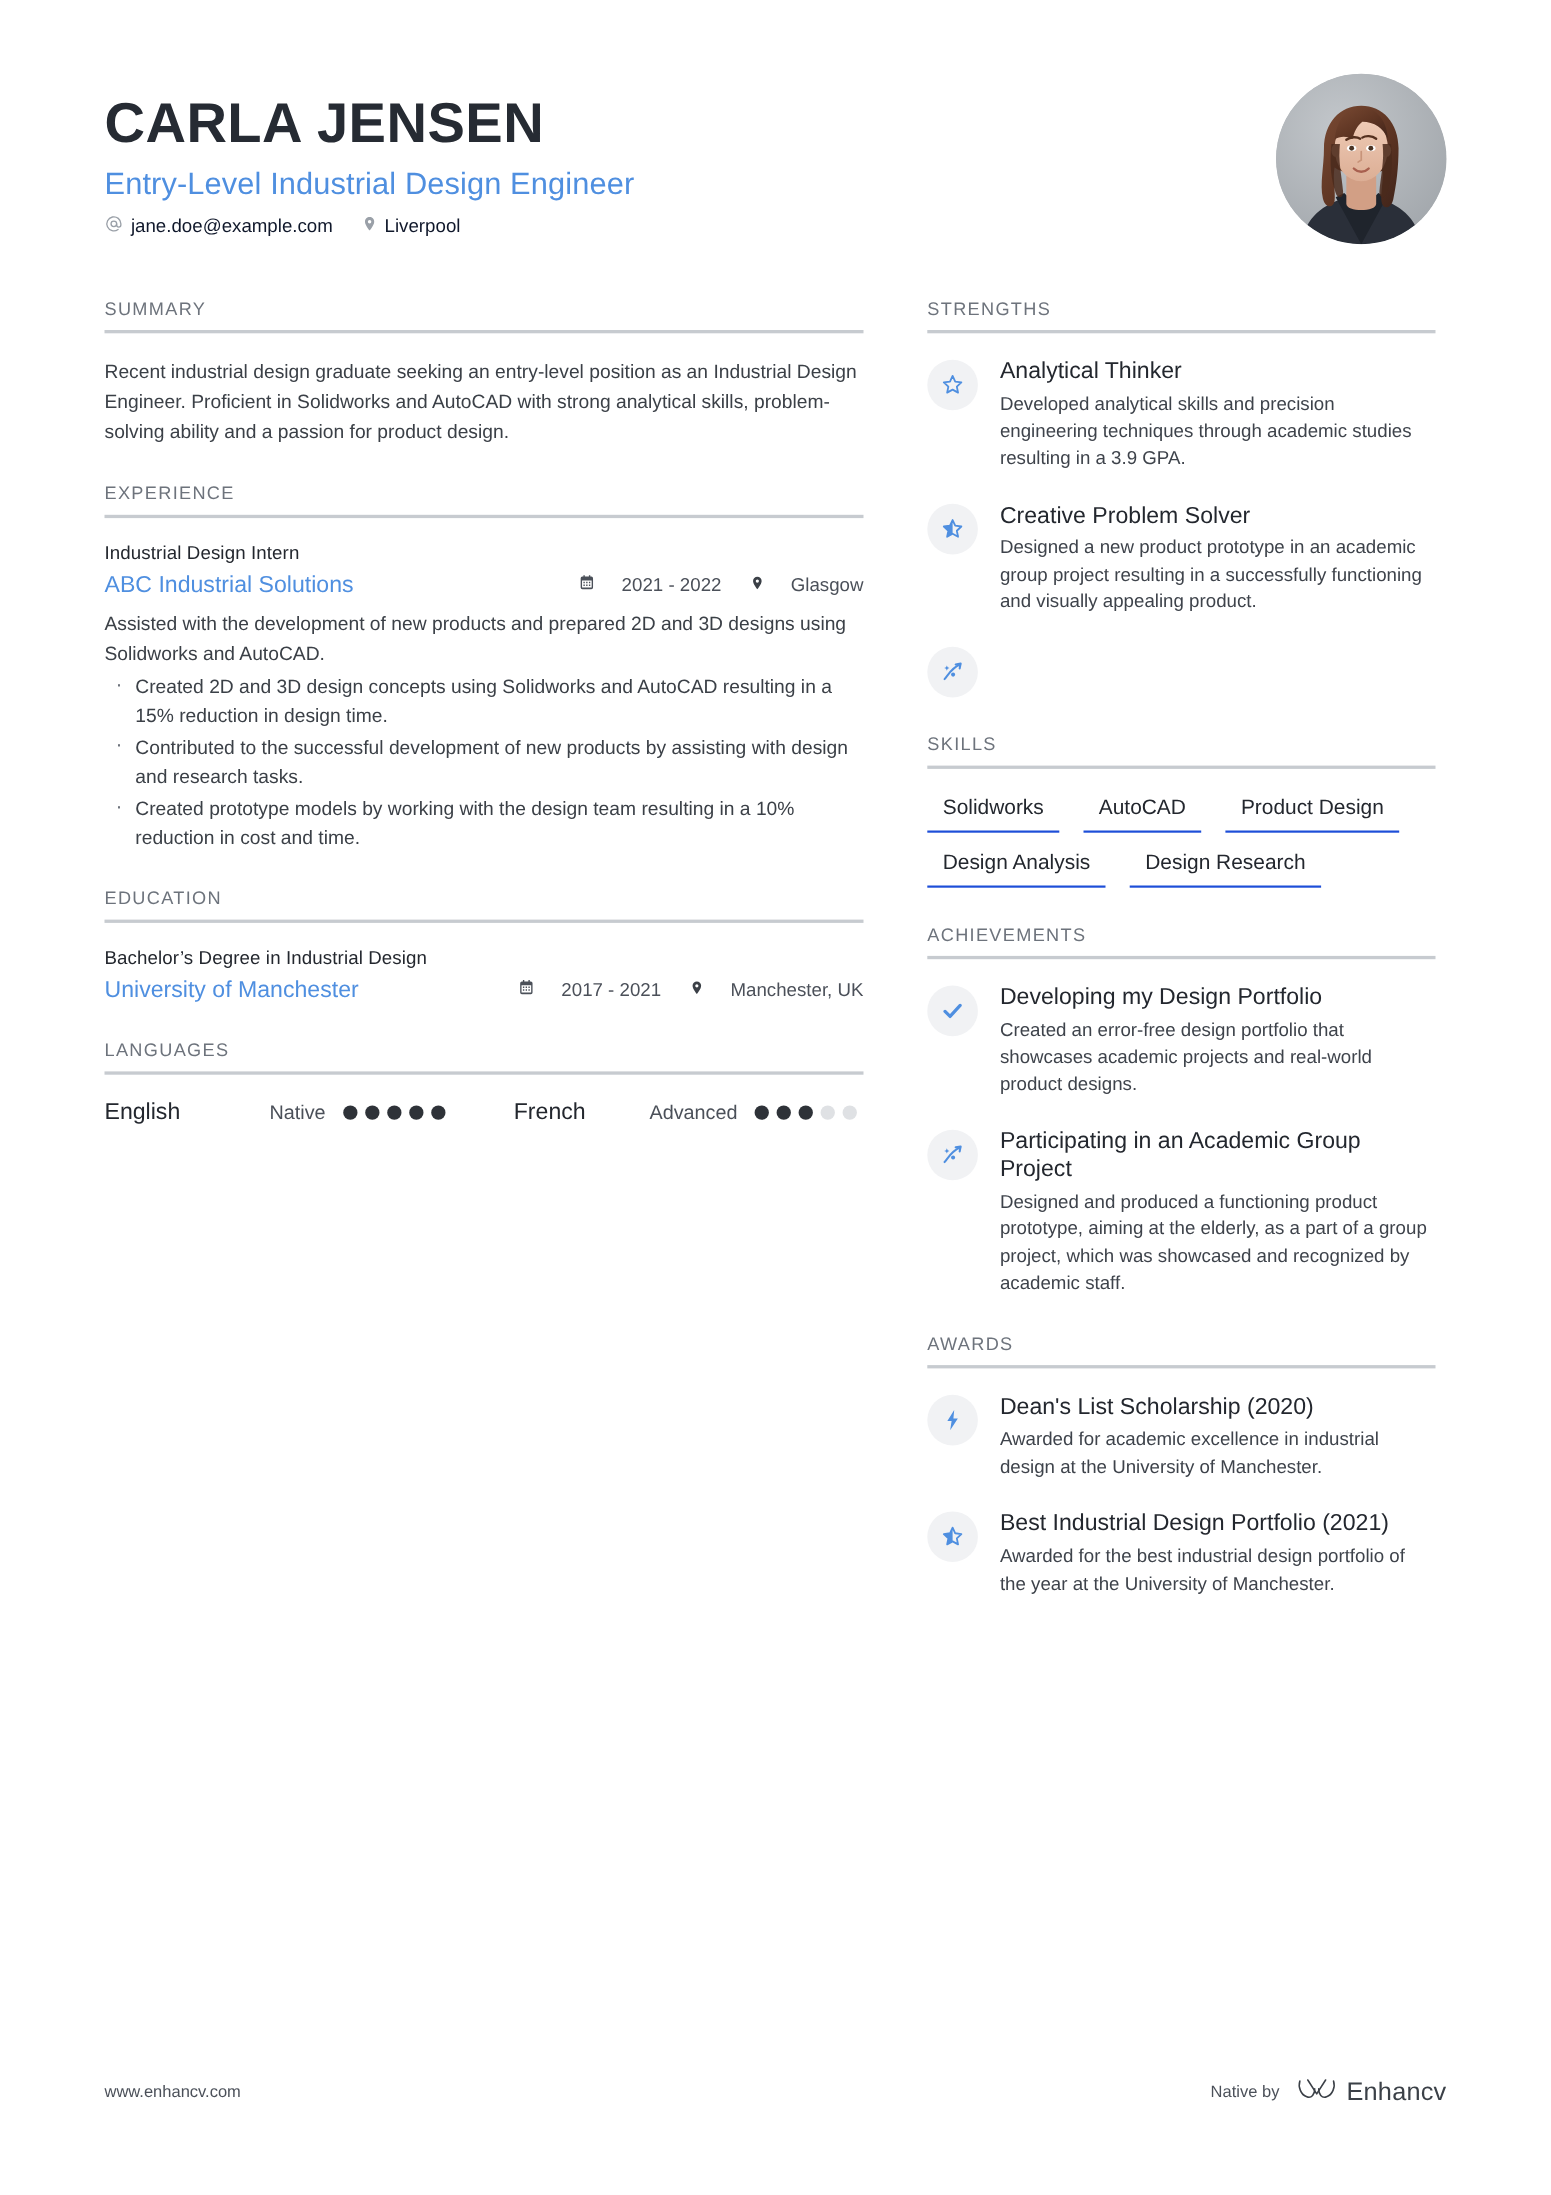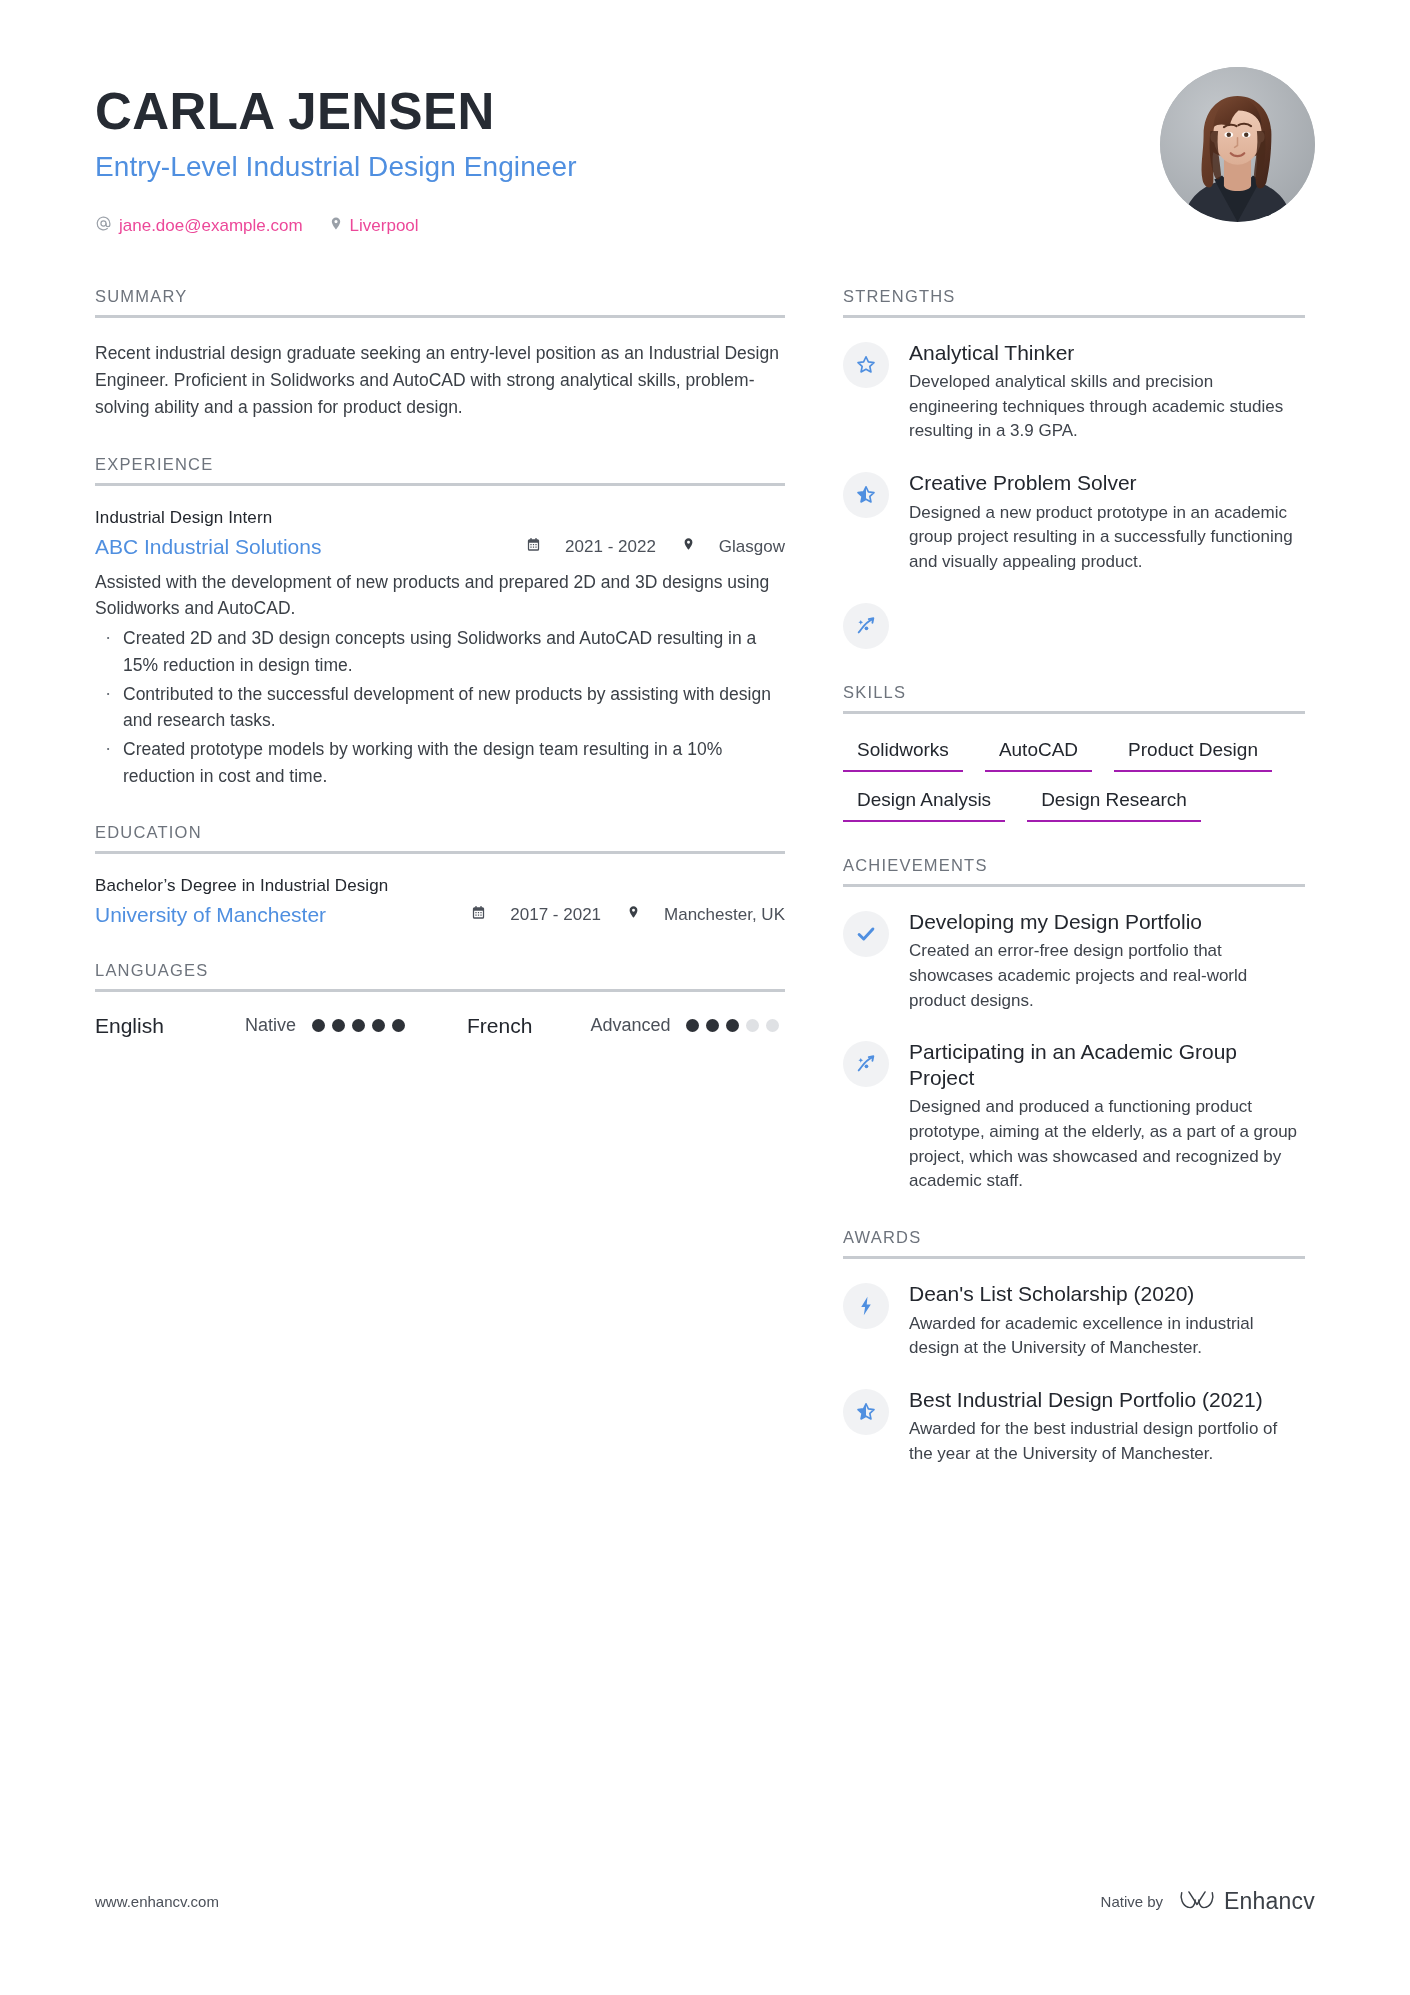--- a/index.html
+++ b/index.html
@@ -40,23 +40,23 @@
     font-size: 28px;
     color: #4f8fe0;
     margin-top: 12px;
     font-weight: normal;
     letter-spacing: 0.1px;
   }
   .contact-row {
     display: flex;
     align-items: center;
     gap: 26px;
-    margin-top: 32px;
+    margin-top: 12px;
     font-size: 17px;
-    color: #ec4899;
+    color: #0f172a;
   }
   .contact-item { display: flex; align-items: center; gap: 7px; }
   .contact-item svg { flex: none; }
 
   .avatar {
     width: 155px;
     height: 155px;
     border-radius: 50%;
     overflow: hidden;
     flex: none;
@@ -197,21 +197,21 @@
   
   .skills-wrap {
     display: flex;
     flex-wrap: wrap;
     gap: 14px 22px;
   }
   .skill-tag {
     font-size: 19px;
     color: #23272e;
     padding: 3px 14px 9px 14px;
-    border-bottom: 2px solid #a21caf;
+    border-bottom: 2px solid #1d4ed8;
     white-space: nowrap;
   }
 
   
   .footer {
     position: absolute;
     left: 95px;
     right: 95px;
     bottom: 80px;
     display: flex;

